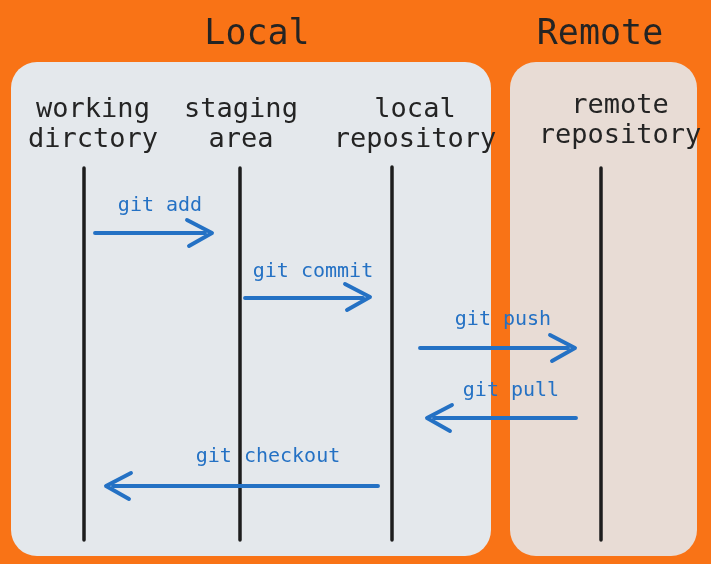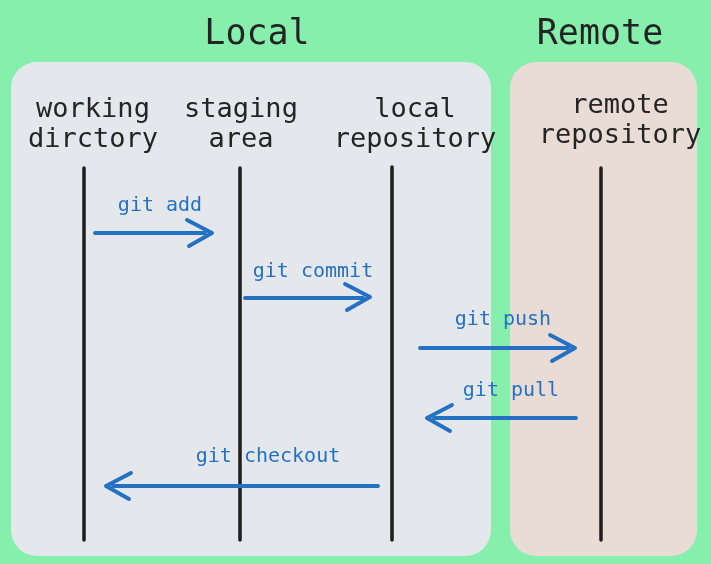--- a/index.html
+++ b/index.html
@@ -4,21 +4,21 @@
 <style>
   html, body {
     margin: 0;
     padding: 0;
     background: #ffffff;
   }
   .stage {
     position: relative;
     width: 711px;
     height: 564px;
-    background: #86efac;
+    background: #f97316;
     overflow: hidden;
     font-family: "DejaVu Sans Mono", "Liberation Mono", monospace;
   }
   svg { display: block; }
   text {
     font-family: "DejaVu Sans Mono", "Liberation Mono", monospace;
   }
   .title   { font-size: 35px; }
   .colhead { font-size: 27px; }
   .cmd     { font-size: 20px; font-weight: 500; }

